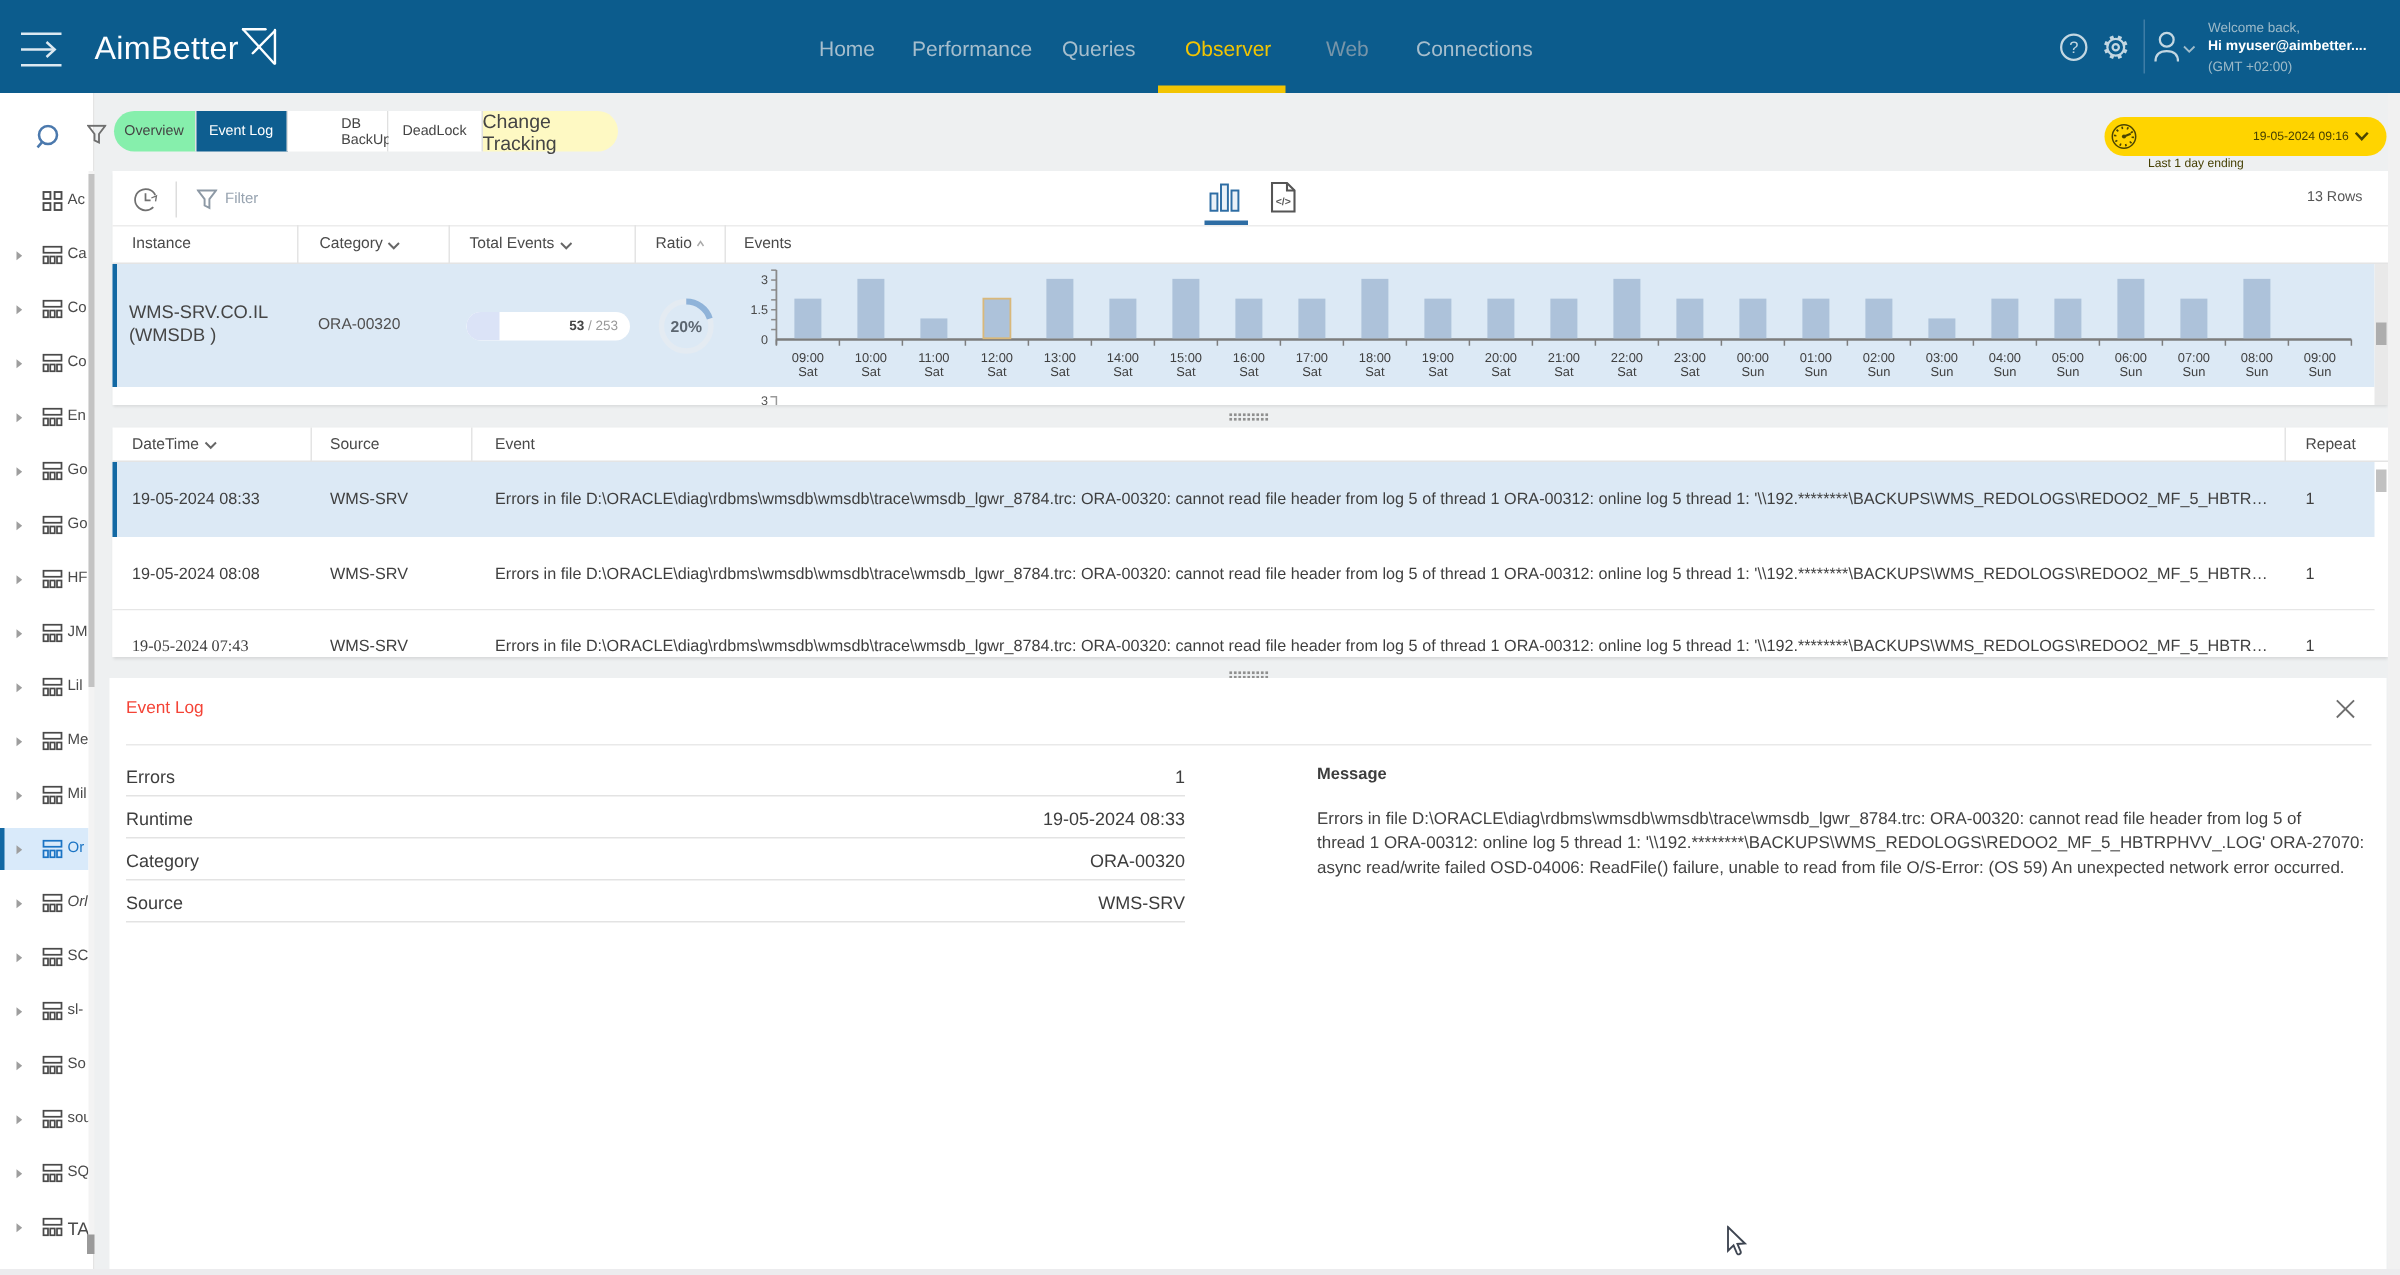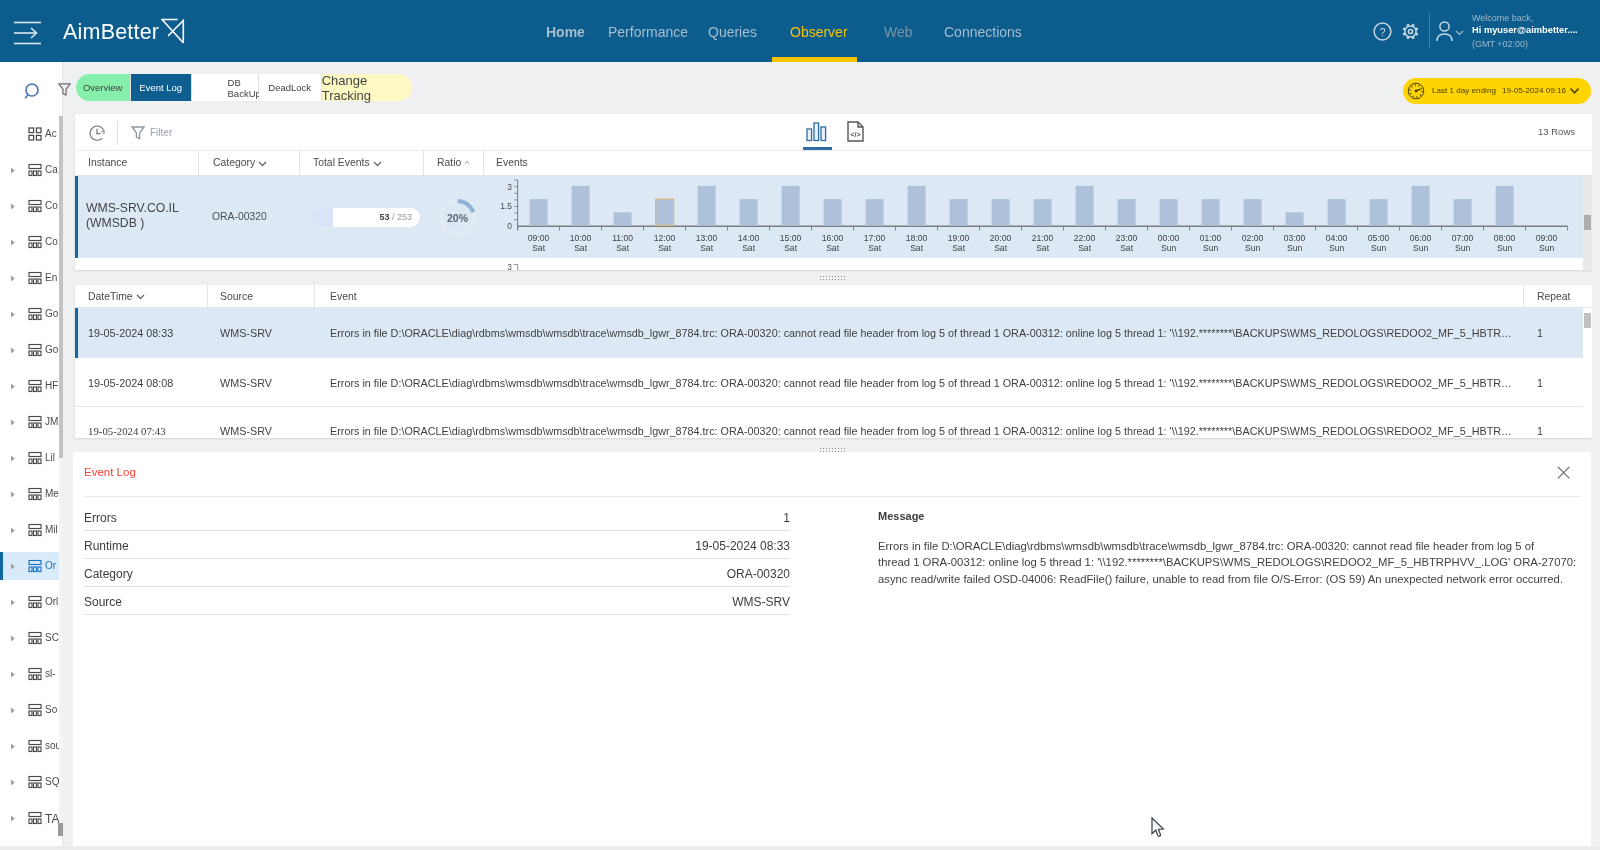--- a/index.html
+++ b/index.html
@@ -20,21 +20,21 @@
   </svg>
 <div class="abs" style="left:63px;top:19.5px;font-size:21.5px;color:#fdfeff;letter-spacing:0.2px;">AimBetter</div>
 <svg class="abs" style="left:160.5px;top:17px;" width="25" height="27" viewBox="0 0 25 27">
 <g stroke="#fdfeff" stroke-width="1.6" fill="none" stroke-linecap="round">
 <path d="M1,2.5 H16"></path>
 <path d="M1,2.5 L21.8,25.3"></path>
 <path d="M22.3,3.5 L7.5,18.5"></path>
 <path d="M22.3,3 V25.3"></path>
 </g>
   </svg>
-<div class="abs" style="left:546px;top:24px;font-size:14px;color:#a6becd;font-weight:bold;">Home</div>
+<div class="abs" style="left:546px;top:24px;font-size:14px;color:#a6becd;">Home</div>
 <div class="abs" style="left:608px;top:24px;font-size:14px;color:#a6becd;">Performance</div>
 <div class="abs" style="left:708px;top:24px;font-size:14px;color:#a6becd;">Queries</div>
 <div class="abs" style="left:790px;top:24px;font-size:14px;color:#f2c402;">Observer</div>
 <div class="abs" style="left:884px;top:24px;font-size:14px;color:#7795a9;">Web</div>
 <div class="abs" style="left:944px;top:24px;font-size:14px;color:#a6becd;">Connections</div>
 <div class="abs" style="left:772px;top:57px;width:85px;height:5px;background:#f2c402;"></div>
 <svg class="abs" style="left:1373px;top:22px;" width="19" height="19" viewBox="0 0 19 19">
 <circle cx="9.5" cy="9.5" r="8.4" stroke="#c3d7e2" stroke-width="1.5" fill="none"></circle>
 <text x="9.5" y="13.6" font-size="11" fill="#c3d7e2" text-anchor="middle" font-family="Liberation Sans">?</text>
   </svg>
@@ -231,21 +231,21 @@
     <path d="M1,1.5 L4.8,4.5 L1,7.5 Z" fill="#9e9e9e"></path>
   </svg>
 <svg class="abs" style="left:28px;top:595px;" width="14" height="14" viewBox="0 0 14 14">
 <g fill="none" stroke="#4a4a4a" stroke-width="1.15">
       <rect x="1" y="1.5" width="12" height="4"></rect>
       <rect x="1" y="8" width="3" height="4.5"></rect>
       <rect x="5.5" y="8" width="3" height="4.5"></rect>
       <rect x="10" y="8" width="3" height="4.5"></rect>
     </g>
   </svg>
-<div class="abs" style="left:45px;top:596px;width:14px;height:13px;overflow:hidden;font-size:10px;color:#4a4a4a;white-space:nowrap;">Orl</div>
+<div class="abs" style="left:45px;top:596px;width:14px;height:13px;overflow:hidden;font-size:10px;color:#4a4a4a;white-space:nowrap;font-style:italic;">Orl</div>
 <svg class="abs" style="left:10px;top:634px;" width="6" height="9" viewBox="0 0 6 9">
     <path d="M1,1.5 L4.8,4.5 L1,7.5 Z" fill="#9e9e9e"></path>
   </svg>
 <svg class="abs" style="left:28px;top:631px;" width="14" height="14" viewBox="0 0 14 14">
 <g fill="none" stroke="#4a4a4a" stroke-width="1.15">
       <rect x="1" y="1.5" width="12" height="4"></rect>
       <rect x="1" y="8" width="3" height="4.5"></rect>
       <rect x="5.5" y="8" width="3" height="4.5"></rect>
       <rect x="10" y="8" width="3" height="4.5"></rect>
     </g>
@@ -321,21 +321,21 @@
 <div class="abs" style="left:321.70000000000005px;top:74px;width:90.3px;height:27px;background:#fef9c3;border-radius:0 13.5px 13.5px 0;color:#444;font-size:13px;display:flex;align-items:center;justify-content:center;">Change Tracking</div>
 <div class="abs" style="left:1403px;top:78px;width:188px;height:26px;border-radius:13px;background:#ffd400;"></div>
 <svg class="abs" style="left:1407px;top:82px;" width="18" height="18" viewBox="0 0 18 18">
 <g stroke="#4b4503" fill="none" stroke-width="1">
 <circle cx="9" cy="9" r="7.8"></circle>
 <circle cx="9" cy="9" r="5.9" stroke-dasharray="1.1 2.6" stroke-width="1.6"></circle>
 <line x1="9" y1="9" x2="13.5" y2="7.2" stroke-width="1.4"></line>
 </g>
     <circle cx="9" cy="9" r="1.4" fill="#4b4503"></circle>
   </svg>
-<div class="abs" style="left:1432px;top:86px;font-size:8.1px;color:#453f02;">Last 1 day ending</div>
+<div class="abs" style="left:1432px;top:104px;font-size:8.1px;color:#453f02;">Last 1 day ending</div>
 <div class="abs" style="left:1502px;top:86px;font-size:8.1px;color:#453f02;">19-05-2024 09:16</div>
 <svg class="abs" style="left:1569px;top:87px;" width="11" height="8" viewBox="0 0 11 8">
 <polyline points="1.5,1.5 5.5,5.8 9.5,1.5" fill="none" stroke="#4b4503" stroke-width="1.7"></polyline>
   </svg>
 <div class="abs" style="left:75px;top:114px;width:1517px;height:156px;background:#fff;box-shadow:0 1px 2px rgba(0,0,0,0.10);"></div>
 <svg class="abs" style="left:88px;top:124px;" width="18" height="18" viewBox="0 0 18 18">
 <g stroke="#707070" stroke-width="1.15" fill="none">
 <path d="M14.2,14.1 A7.1,7.1 0 1 1 15.5,6"></path>
 <path d="M9,4.8 V9.6 H12.4"></path>
 <path d="M12.9,8.0 L16.3,6.6 L15.7,10.2" stroke-width="0.9"></path>

